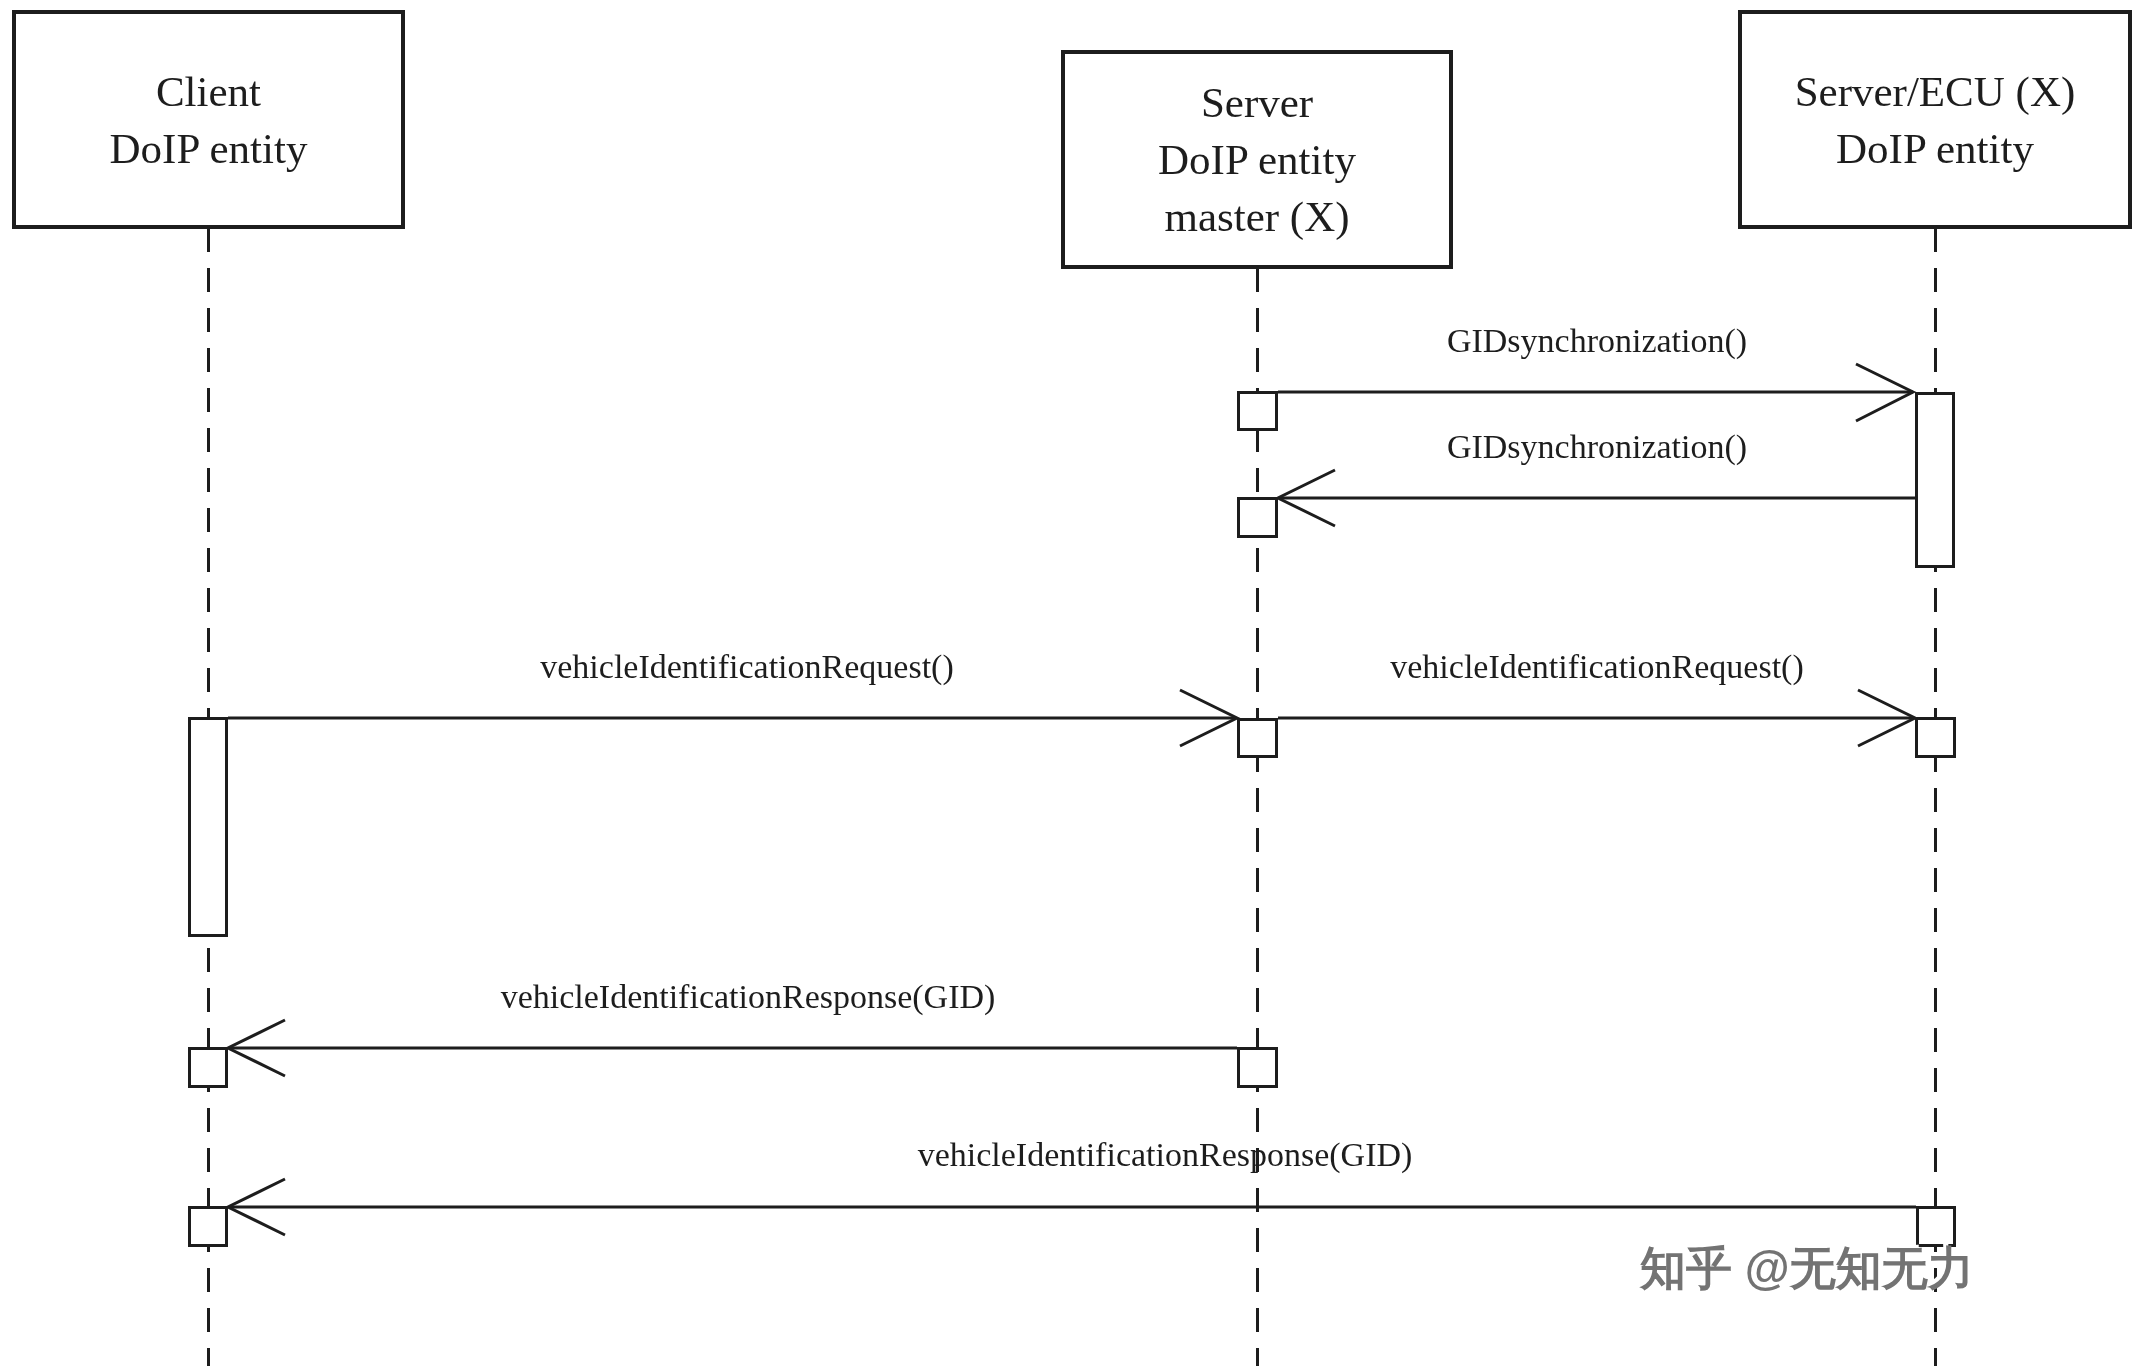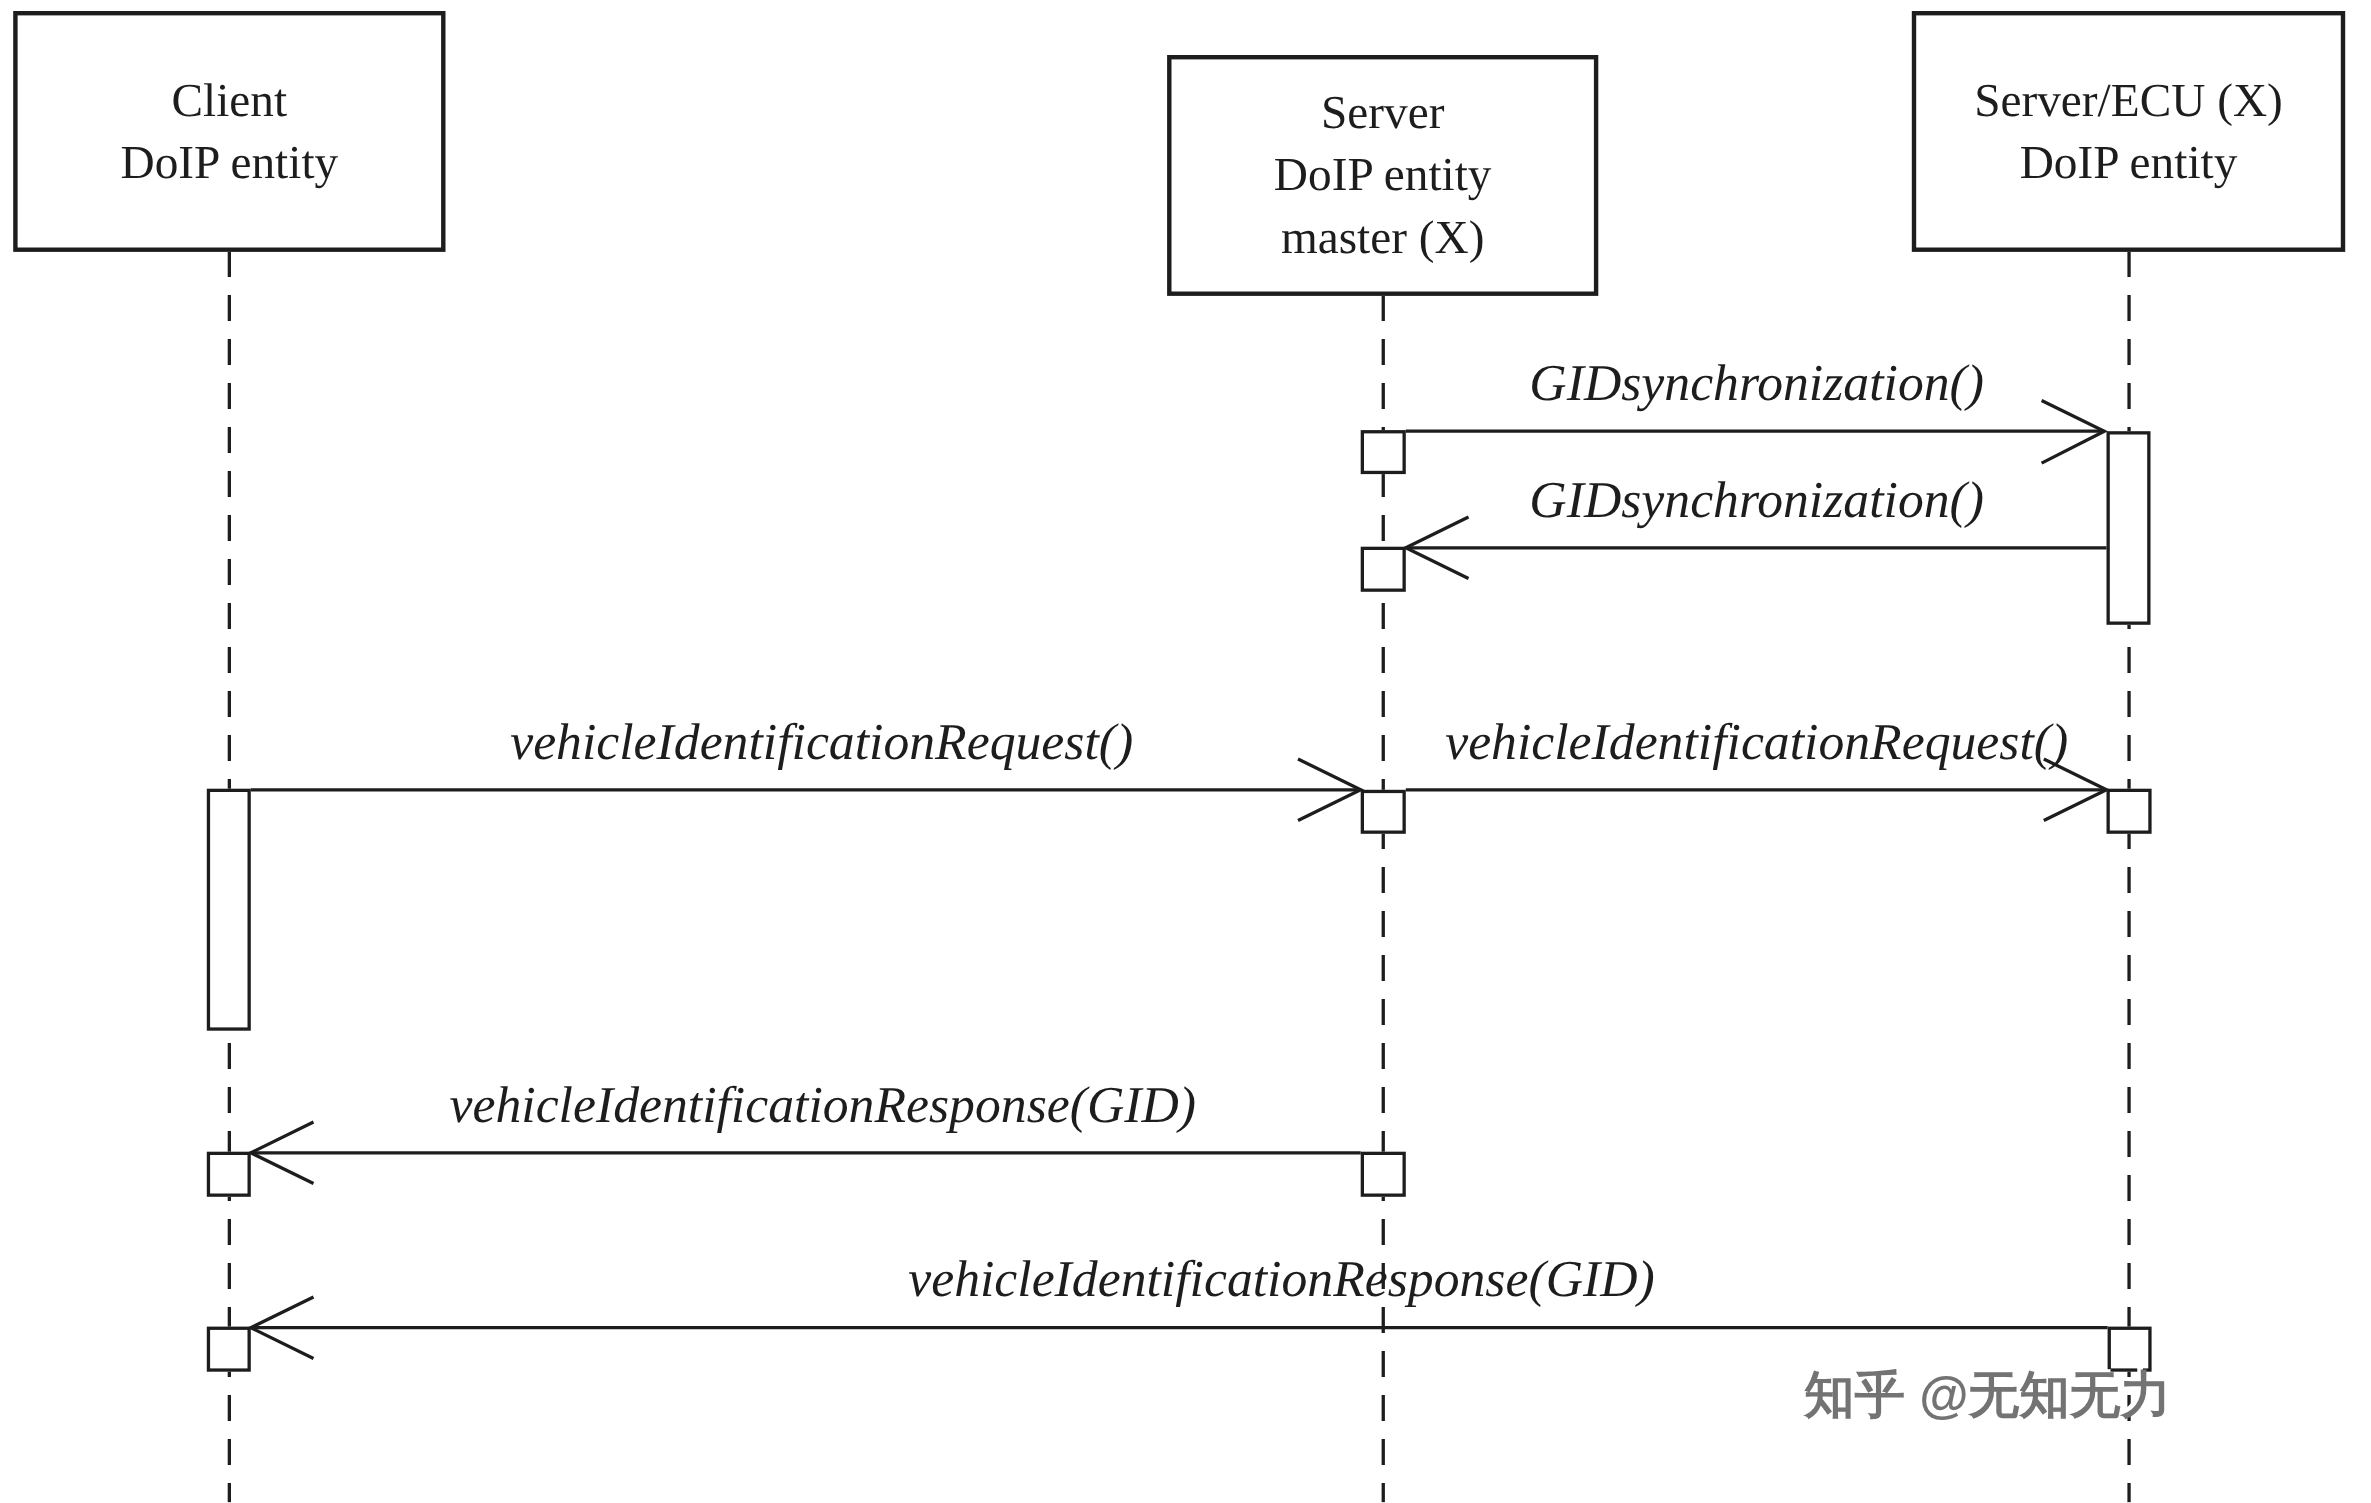--- a/index.html
+++ b/index.html
@@ -80,23 +80,22 @@
     stroke: #1d1d1d;
     stroke-width: 3;
     fill: none;
   }
 
   
   .msg-label {
     position: absolute;
     transform: translateX(-50%);
     white-space: nowrap;
-    font-size: 47px;
+    font-size: 34px;
     z-index: 4;
-    font-style: italic;
   }
   #ml-gid1   { left: 1597px; top: 322px; }
   #ml-gid2   { left: 1597px; top: 428px; }
   #ml-vir1   { left: 747px;  top: 648px; }
   #ml-vir2   { left: 1597px; top: 648px; }
   #ml-vresp1 { left: 748px;  top: 978px; }
   #ml-vresp2 { left: 1165px; top: 1136px; }
 
   
   .watermark {

